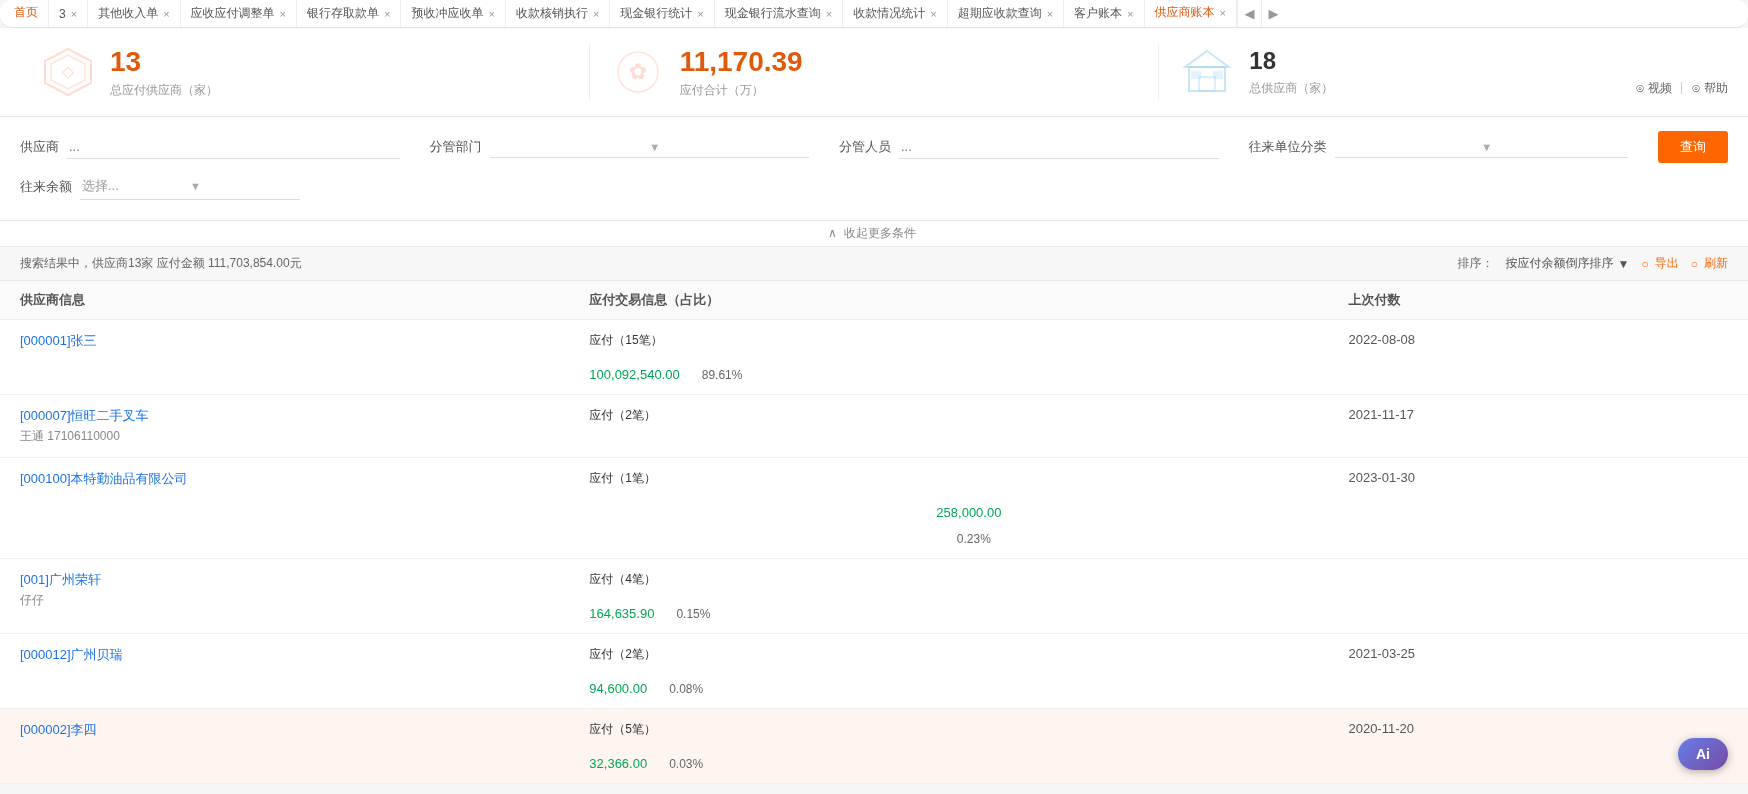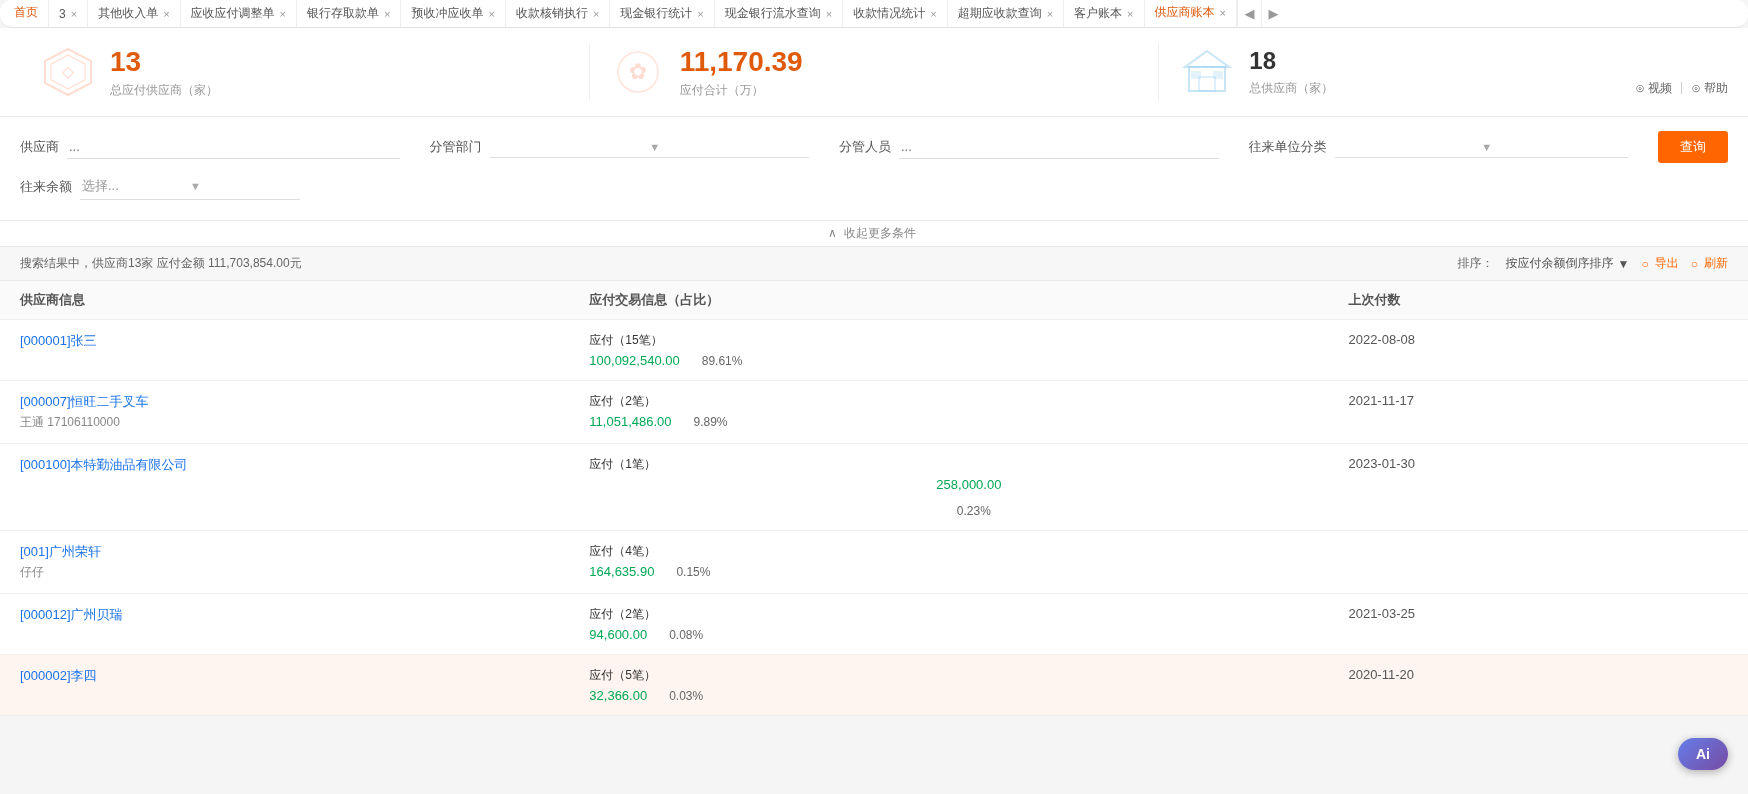--- a/index.html
+++ b/index.html
@@ -217,21 +217,21 @@
       align-items: flex-start;
       background: #fff;
     }
     .table-row.highlighted { background: #fff5f0; }
     .supplier-name a {
       color: #1a73e8;
       text-decoration: none;
       font-size: 13px;
     }
     .supplier-sub { font-size: 12px; color: #888; margin-top: 3px; }
-    .trade-info { display: flex; flex-direction: column; gap: 4px; }
+    .trade-info { display: flex; flex-direction: column; gap: 18px; }
     .trade-label { font-size: 12px; color: #333; }
     .trade-amount { color: #00a854; font-size: 13px; font-weight: 500; }
     .trade-pct { font-size: 12px; color: #666; margin-left: 10px; }
     .last-pay { font-size: 13px; color: #555; }
 
     
     .table-container { overflow-y: auto; max-height: calc(100vh - 320px); }
   </style>
 </head>
 <body>
@@ -432,24 +432,20 @@
 
   <div class="table-row">
     <div class="col-supplier supplier-name">
       <a href="#">[000007]恒旺二手叉车</a>
       <div class="supplier-sub">王通  17106110000</div>
     </div>
     <div class="col-trade trade-info">
       <div style="display:flex; align-items:center; gap:4px;">
         <span class="trade-label">应付（2笔）</span>
       </div>
-      <div style="display:flex; align-items:center; gap:12px;">
-        <span class="trade-amount">11,051,486.00</span>
-        <span class="trade-pct">9.89%</span>
-      </div>
     </div>
     <div class="col-last last-pay">2021-11-17</div>
   </div>
 
   <div class="table-row">
     <div class="col-supplier supplier-name">
       <a href="#">[000100]本特勤油品有限公司</a>
       <div class="supplier-sub"></div>
     </div>
     <div class="col-trade trade-info">

